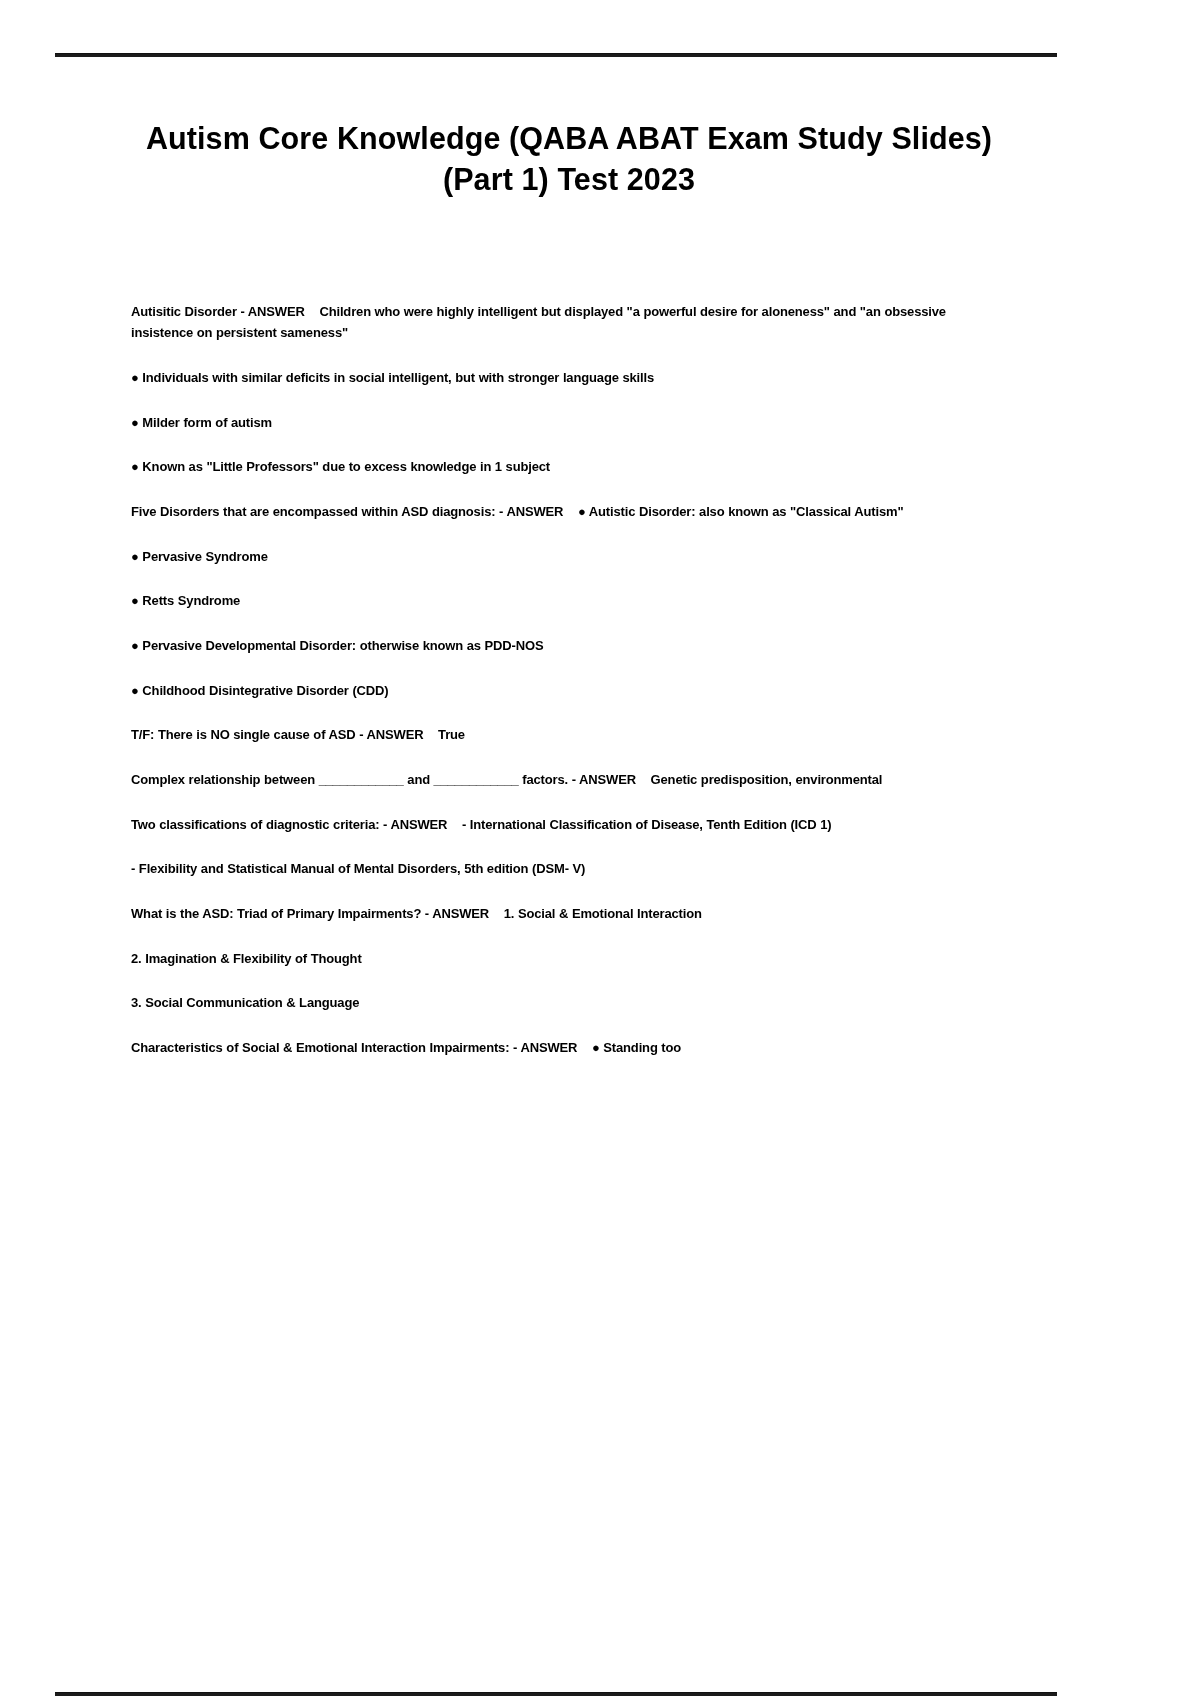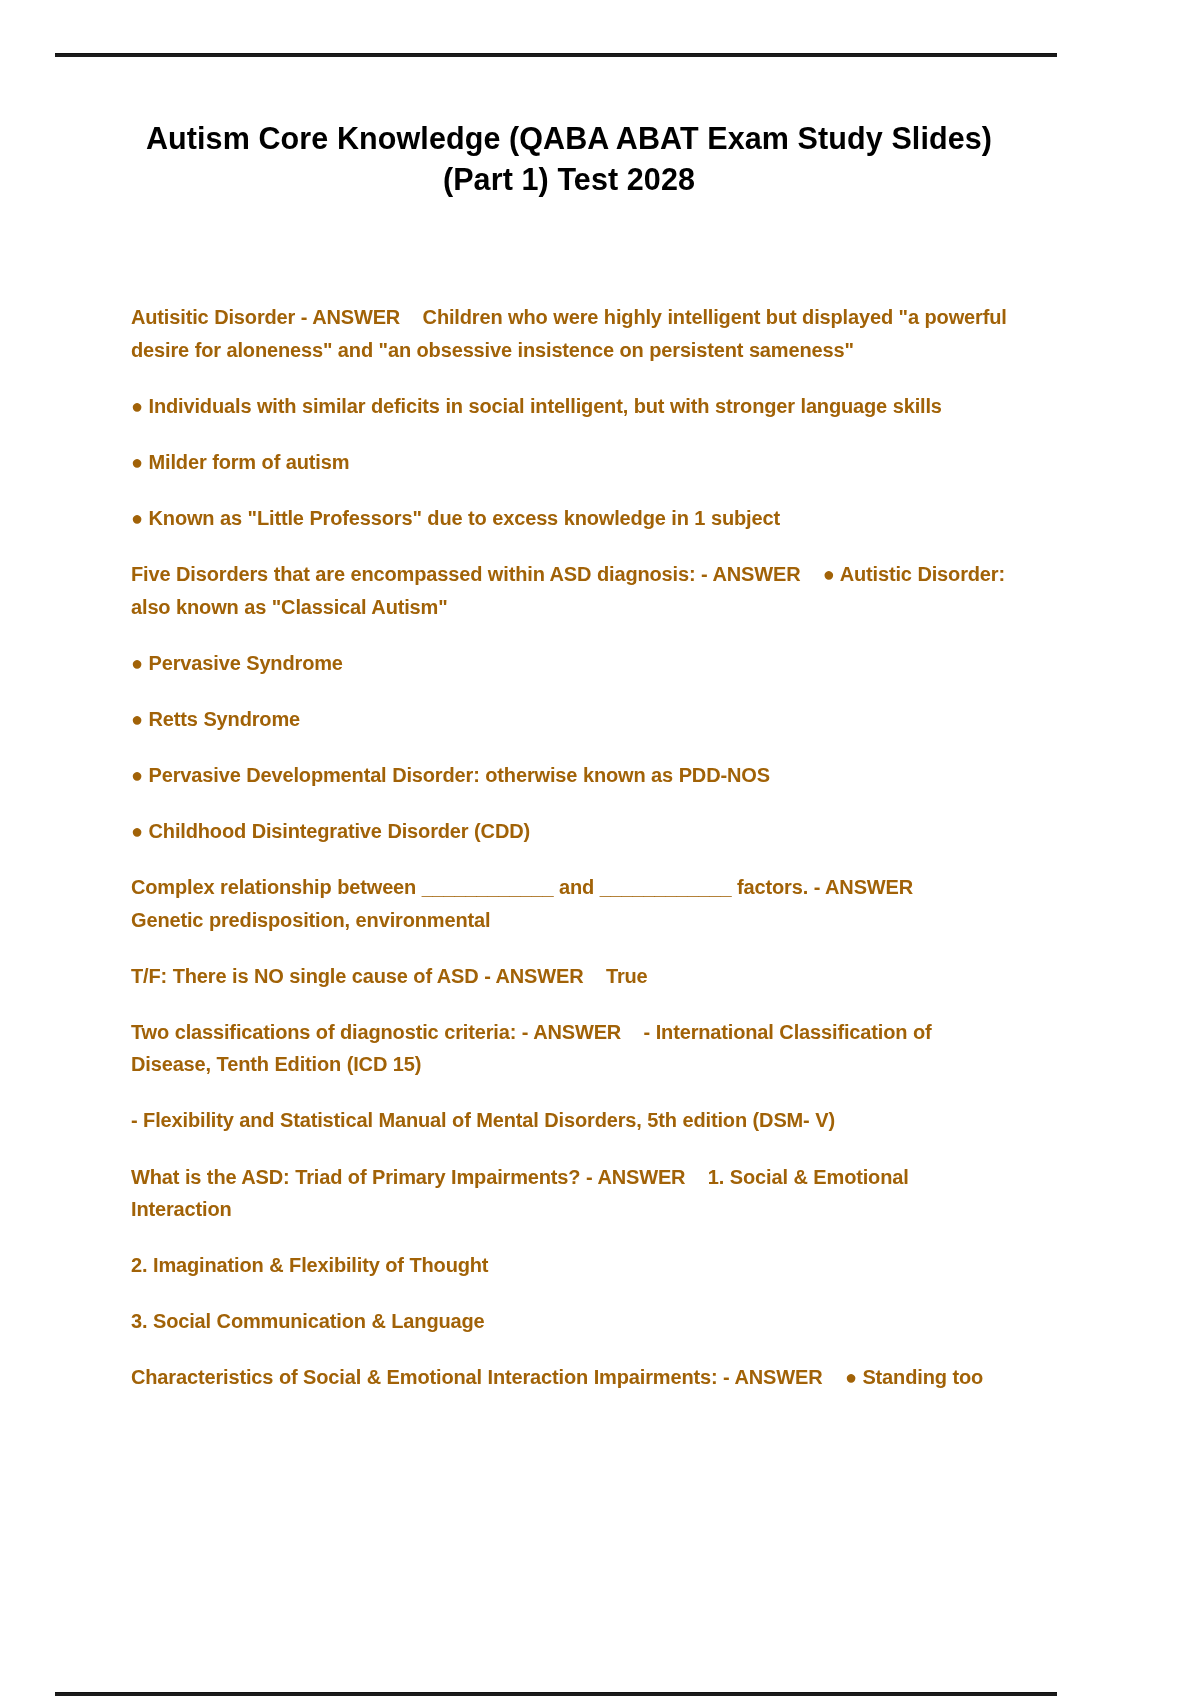--- a/index.html
+++ b/index.html
@@ -57,22 +57,22 @@
     padding: 0 6px;
   }
   .doc-title .title-line { display: block; }
 
   
   .body-block {
     margin-top: 100px;
   }
 
   .para {
-    color: #a16207;
-    font-size: 20px;
+    color: #000000;
+    font-size: 13px;
     font-weight: bold;
     line-height: 1.63;
     margin: 0 0 23.5px 0;
     text-align: left;
     font-family: "Liberation Sans Narrow", "Liberation Sans", "DejaVu Sans", sans-serif;
     font-stretch: condensed;
     letter-spacing: -0.15px;
     word-spacing: 0.2px;
     white-space: pre-wrap;
   }
@@ -82,36 +82,36 @@
 <body>
 
 <div class="page">
 
   <div class="page-rule top"></div>
 
   <div class="content">
 
     <h1 class="doc-title">
       <span class="title-line">Autism Core Knowledge (QABA ABAT Exam Study Slides)</span>
-      <span class="title-line">(Part 1) Test 2028</span>
+      <span class="title-line">(Part 1) Test 2023</span>
     </h1>
 
     <div class="body-block">
       <p class="para">Autisitic Disorder - ANSWER    Children who were highly intelligent but displayed "a powerful desire for aloneness" and "an obsessive insistence on persistent sameness"</p>
       <p class="para">● Individuals with similar deficits in social intelligent, but with stronger language skills</p>
       <p class="para">● Milder form of autism</p>
       <p class="para">● Known as "Little Professors" due to excess knowledge in 1 subject</p>
       <p class="para">Five Disorders that are encompassed within ASD diagnosis: - ANSWER    ● Autistic Disorder: also known as "Classical Autism"</p>
       <p class="para">● Pervasive Syndrome</p>
       <p class="para">● Retts Syndrome</p>
       <p class="para">● Pervasive Developmental Disorder: otherwise known as PDD-NOS</p>
       <p class="para">● Childhood Disintegrative Disorder (CDD)</p>
+      <p class="para">T/F: There is NO single cause of ASD - ANSWER    True</p>
       <p class="para">Complex relationship between ____________ and ____________ factors. - ANSWER    Genetic predisposition, environmental</p>
-      <p class="para">T/F: There is NO single cause of ASD - ANSWER    True</p>
-      <p class="para">Two classifications of diagnostic criteria: - ANSWER    - International Classification of Disease, Tenth Edition (ICD 15)</p>
+      <p class="para">Two classifications of diagnostic criteria: - ANSWER    - International Classification of Disease, Tenth Edition (ICD 1)</p>
       <p class="para">- Flexibility and Statistical Manual of Mental Disorders, 5th edition (DSM- V)</p>
       <p class="para">What is the ASD: Triad of Primary Impairments? - ANSWER    1. Social &amp; Emotional Interaction</p>
       <p class="para">2. Imagination &amp; Flexibility of Thought</p>
       <p class="para">3. Social Communication &amp; Language</p>
       <p class="para">Characteristics of Social &amp; Emotional Interaction Impairments: - ANSWER    ● Standing too</p>
     </div>
 
   </div>
 
   <div class="page-rule bottom"></div>

